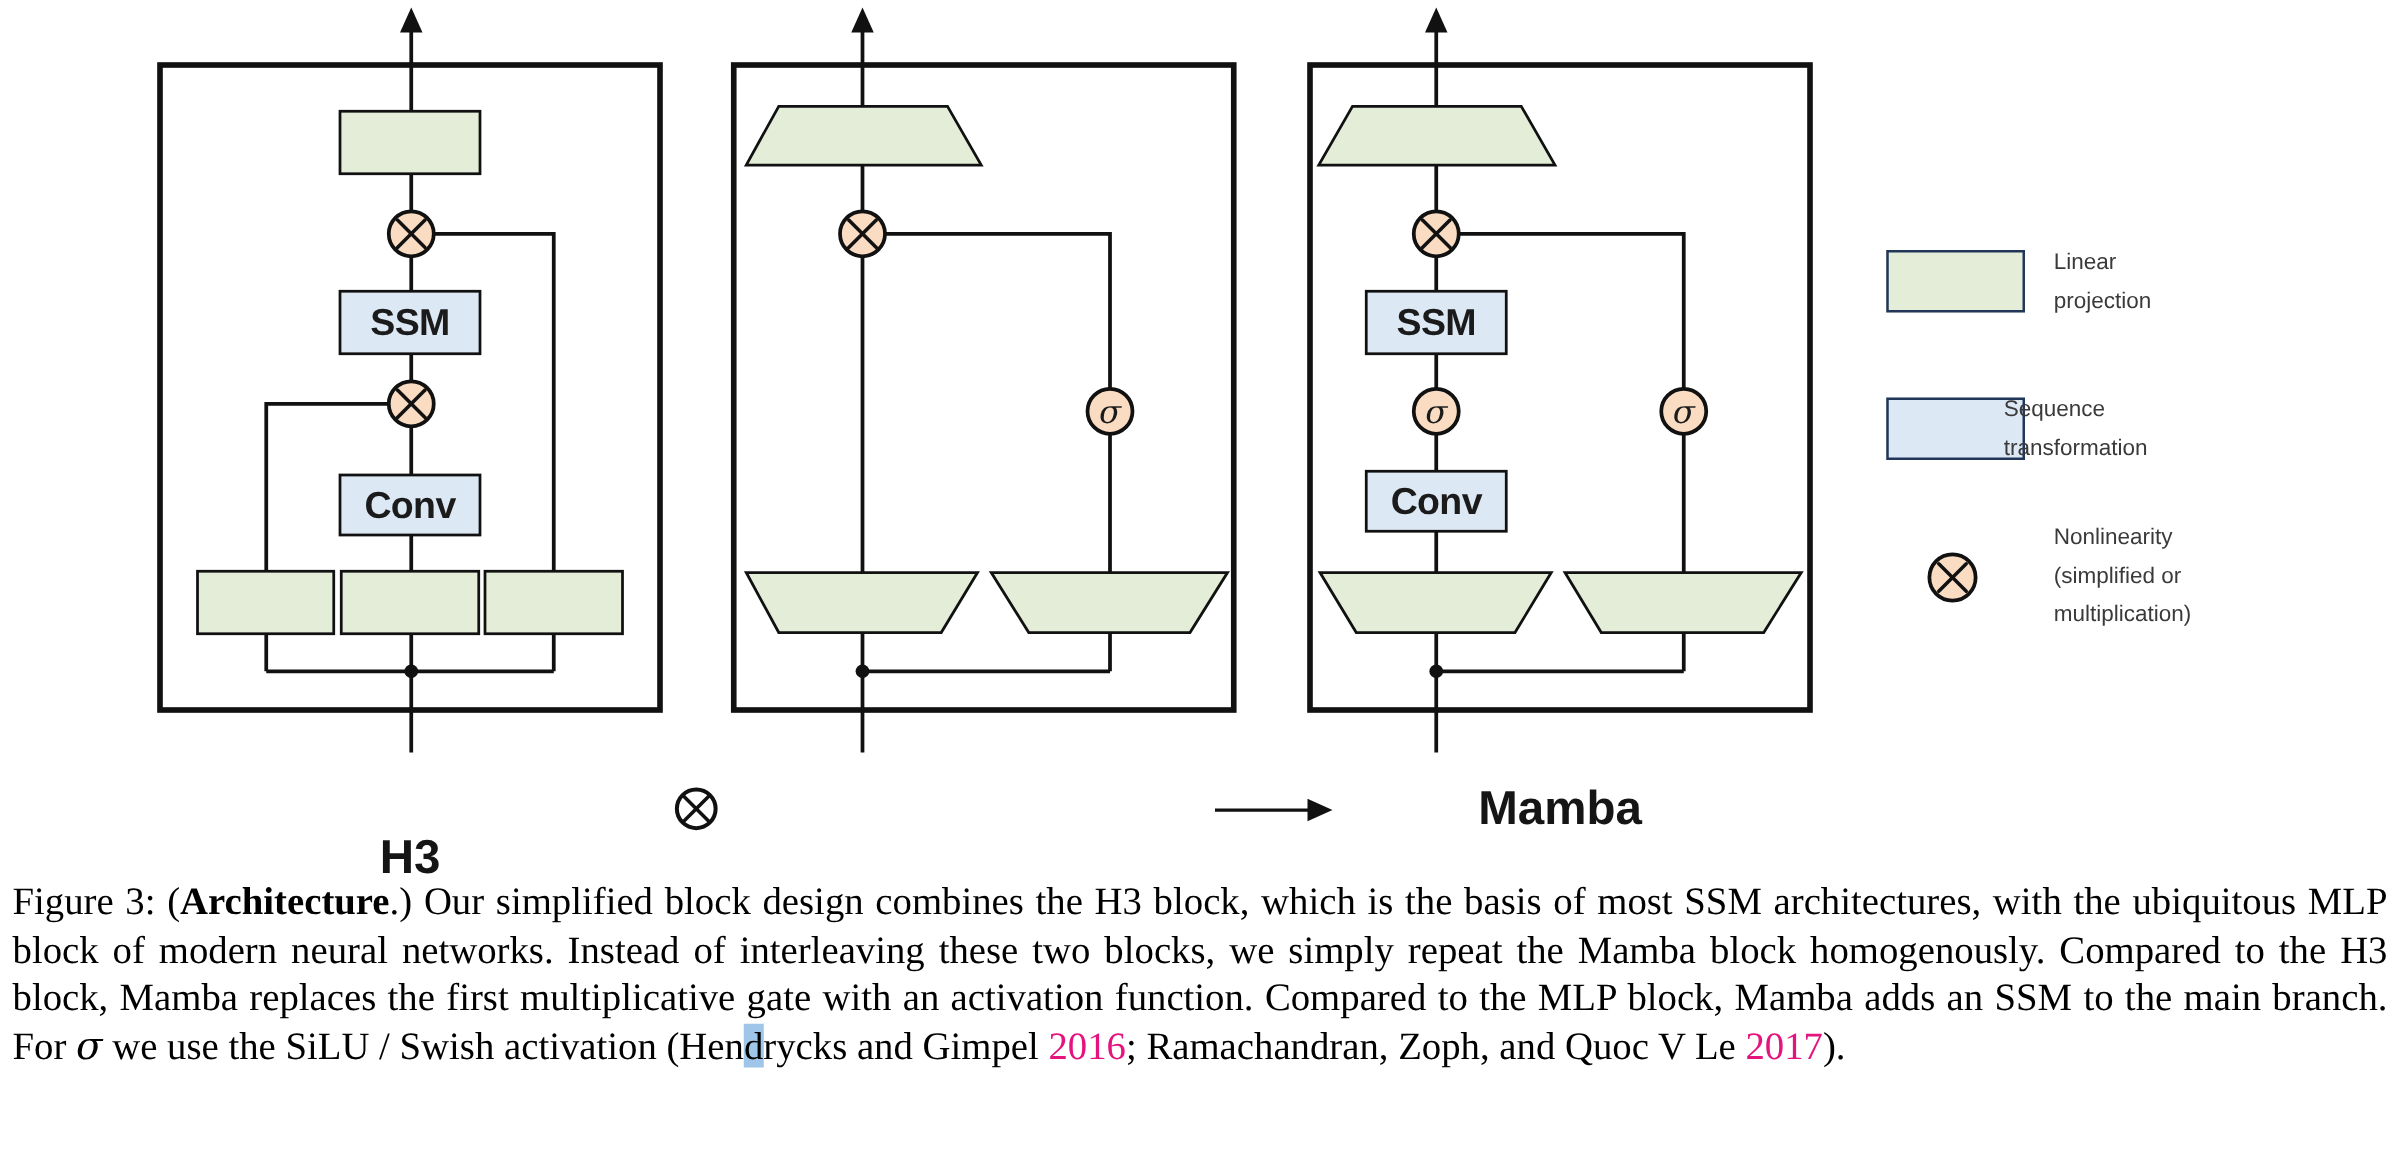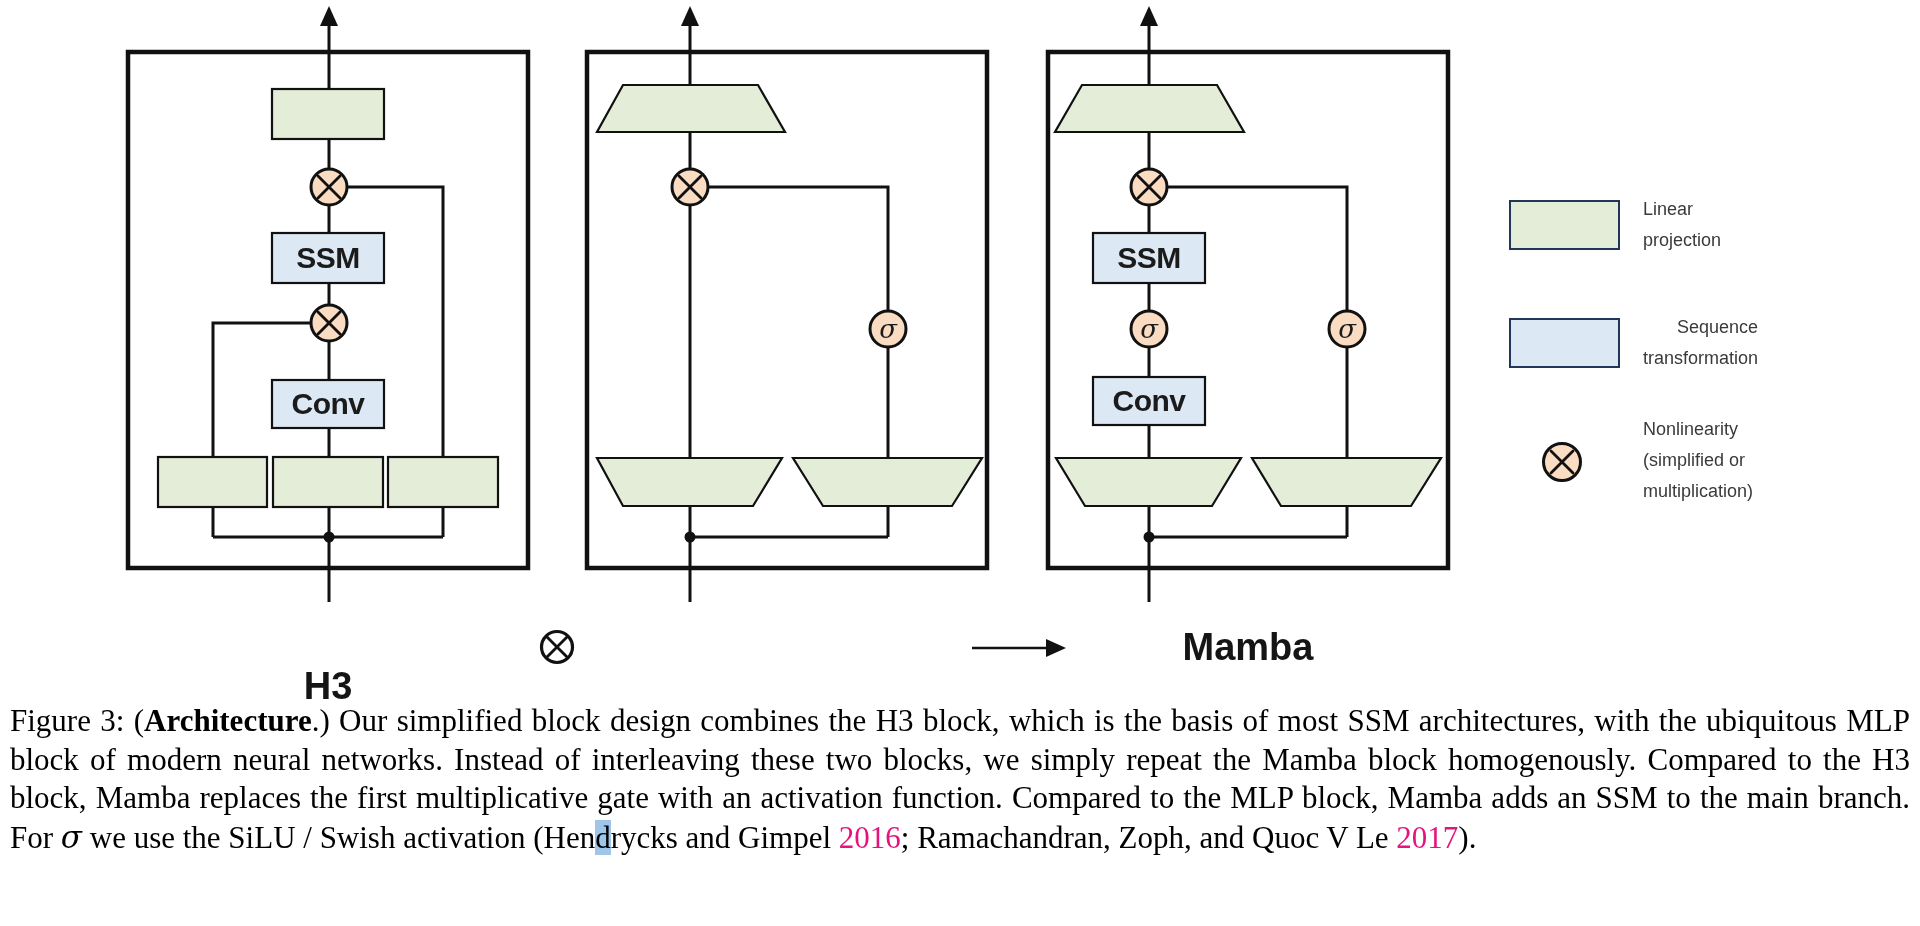--- a/index.html
+++ b/index.html
@@ -164,21 +164,21 @@
 
   
   <div>
     <div class="legend-swatch green" style="left:1509px;top:200px;"></div>
     <div class="legend-text" style="left:1643px;top:194px;">
       <div>Linear</div>
       <div>projection</div>
     </div>
 
     <div class="legend-swatch blue" style="left:1509px;top:318px;"></div>
-    <div class="legend-text" style="left:1643px;top:312px;text-align:right;">
+    <div class="legend-text" style="left:1603px;top:312px;">
       <div>Sequence</div>
       <div>transformation</div>
     </div>
 
     <svg class="legend-icon" style="left:1540px;top:440px;" width="44" height="44" viewBox="0 0 44 44">
       <circle class="shape-peach" cx="22" cy="22" r="18.5"></circle>
       <line class="xline" x1="11" y1="11" x2="33" y2="33"></line>
       <line class="xline" x1="33" y1="11" x2="11" y2="33"></line>
     </svg>
     <div class="legend-text" style="left:1643px;top:414px;">

